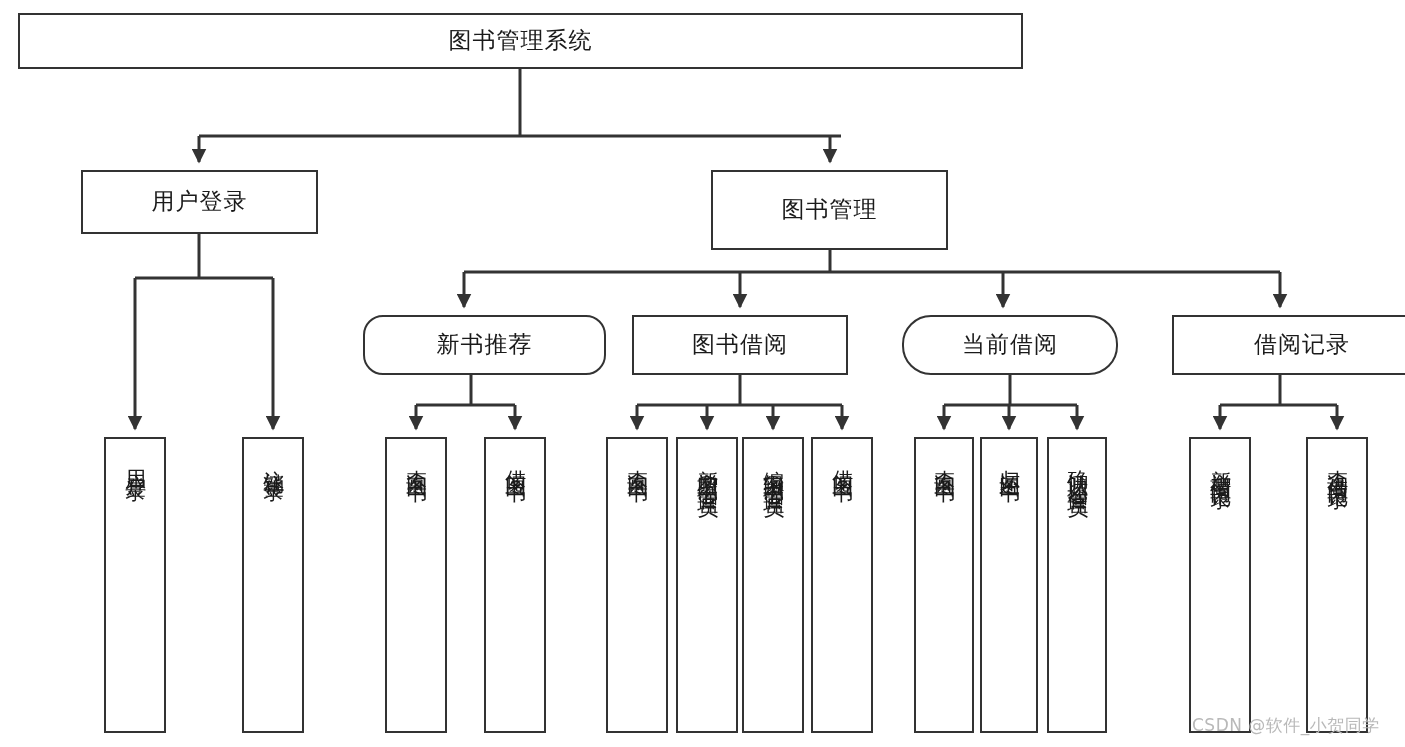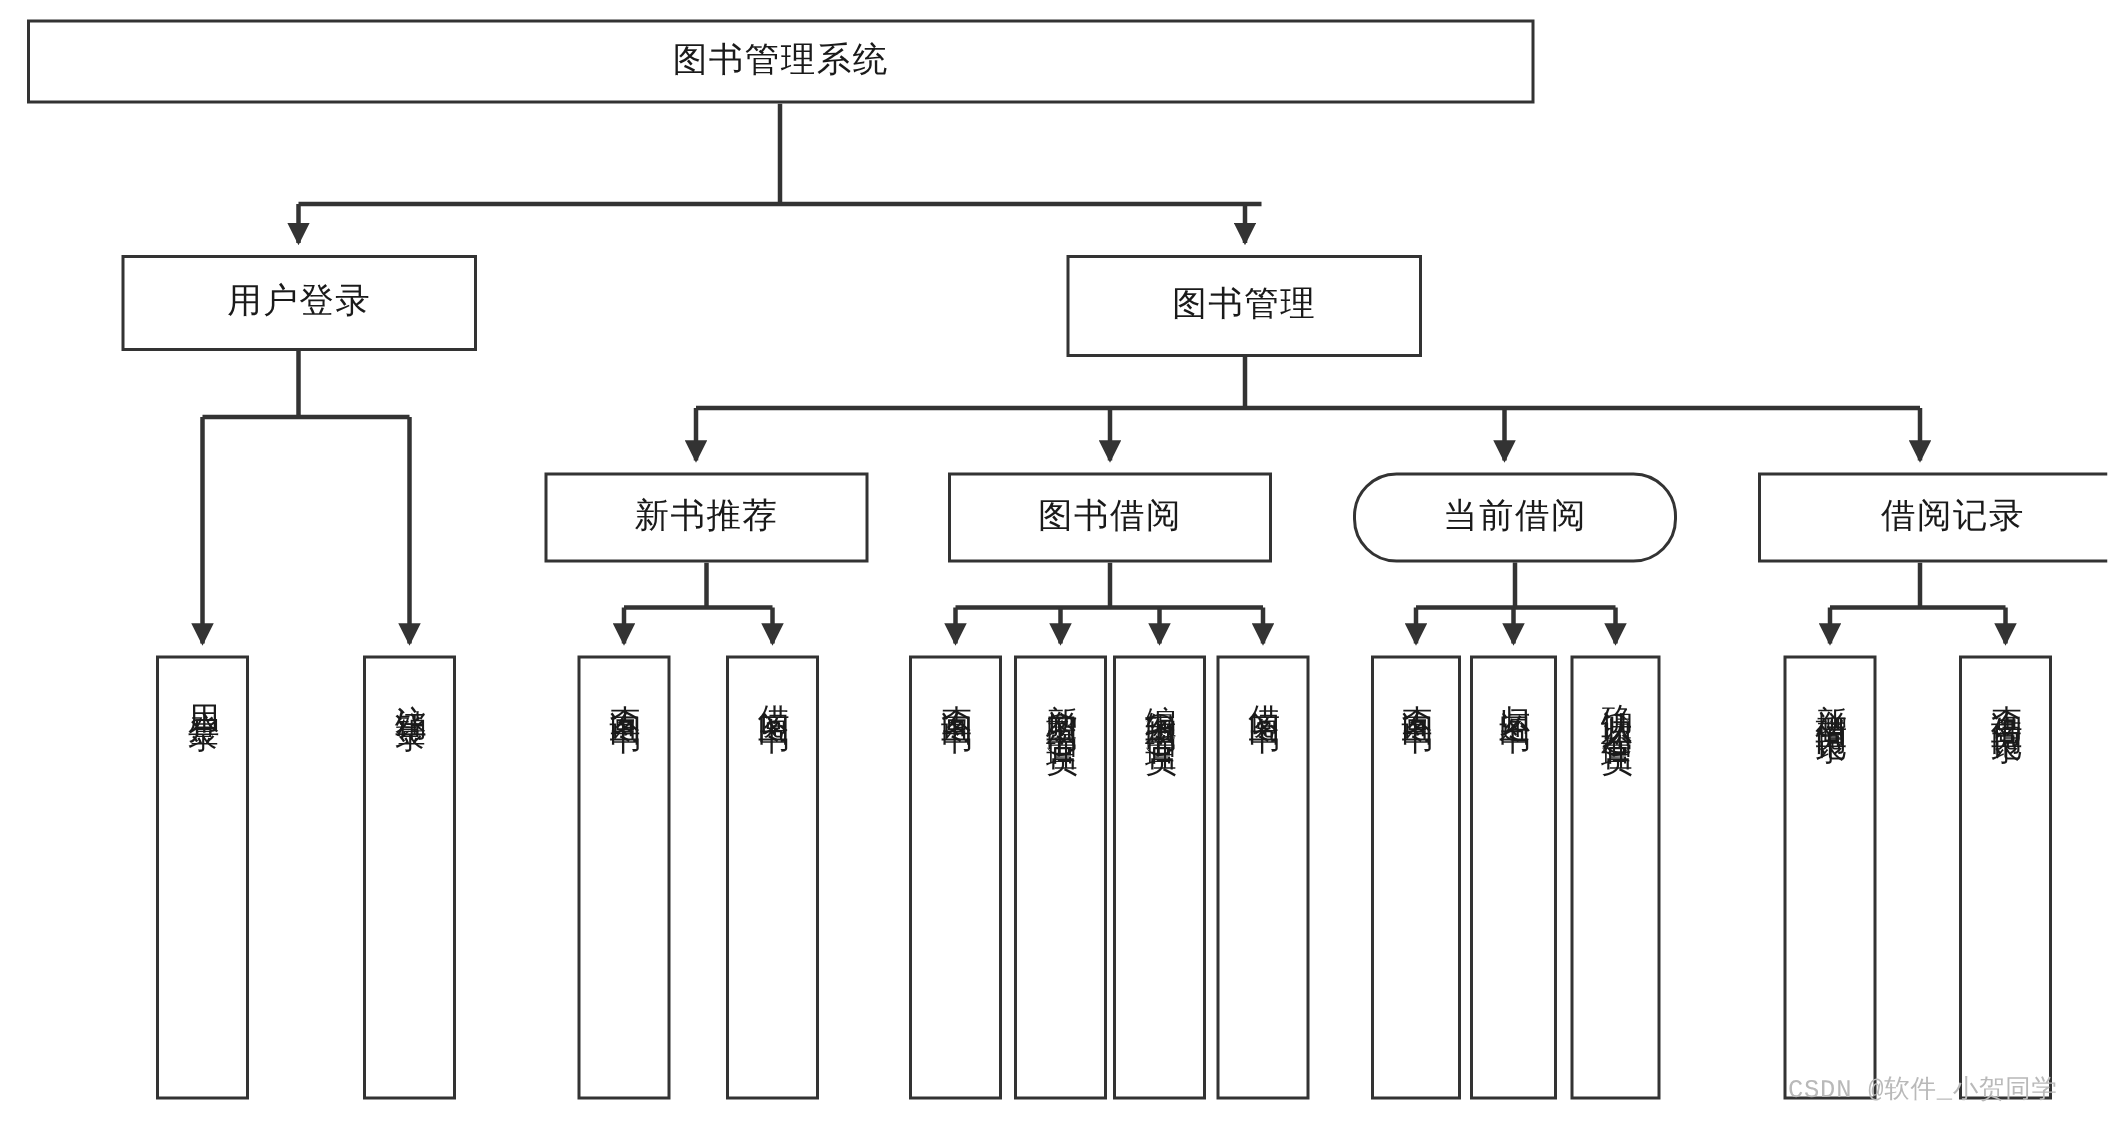--- a/index.html
+++ b/index.html
@@ -118,25 +118,25 @@
     </g>
   </svg>
 
   <div class="node horiz" style="left:18px; top:13px; width:1005px; height:56px;justify-content:center;">
     <span>图书管理系统</span>
   </div>
 
   <div class="node horiz" style="left:81px; top:170px; width:237px; height:64px;">
     <span>用户登录</span>
   </div>
-  <div class="node horiz" style="left:711px; top:170px; width:237px; height:68px;">
+  <div class="node horiz" style="left:711px; top:170px; width:237px; height:80px;">
     <span>图书管理</span>
   </div>
 
-  <div class="node horiz" style="left:363px; top:315px; width:216px; height:60px;">
+  <div class="node horiz" style="left:363px; top:315px; width:243px; height:60px;border-radius:20px;">
     <span>新书推荐</span>
   </div>
   <div class="node horiz" style="left:632px; top:315px; width:216px; height:60px;">
     <span>图书借阅</span>
   </div>
   <div class="node horiz" style="left:902px; top:315px; width:216px; height:60px;border-radius:29px;">
     <span>当前借阅</span>
   </div>
   <div class="node horiz" style="left:1172px; top:315px; width:260px; height:60px;">
     <span>借阅记录</span>
@@ -179,15 +179,15 @@
     <span class="vtext">确认归还（管理员）</span>
   </div>
 
   <div class="node vert" style="left:1189px; top:437px; width:62px; height:296px;">
     <span class="vtext">新增借阅记录</span>
   </div>
   <div class="node vert" style="left:1306px; top:437px; width:62px; height:296px;">
     <span class="vtext">查询借阅记录</span>
   </div>
 
-  <div class="watermark" style="left:1192px; top:714px;font-family:Liberation Mono, monospace;">CSDN @软件_小贺同学</div>
+  <div class="watermark" style="left:1192px; top:714px;">CSDN @软件_小贺同学</div>
 
 </div>
 
 </body></html>

